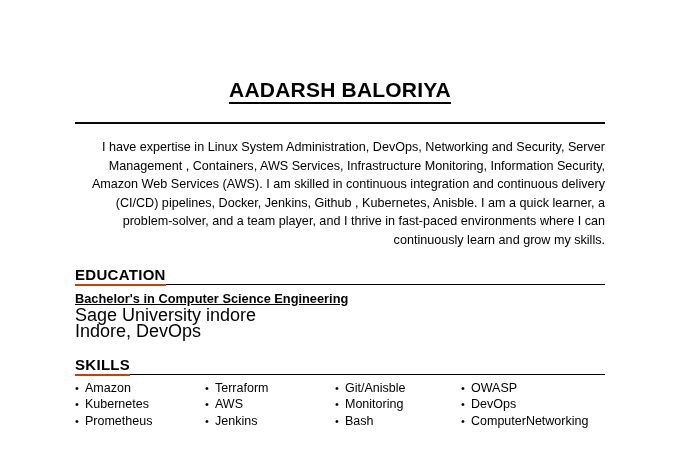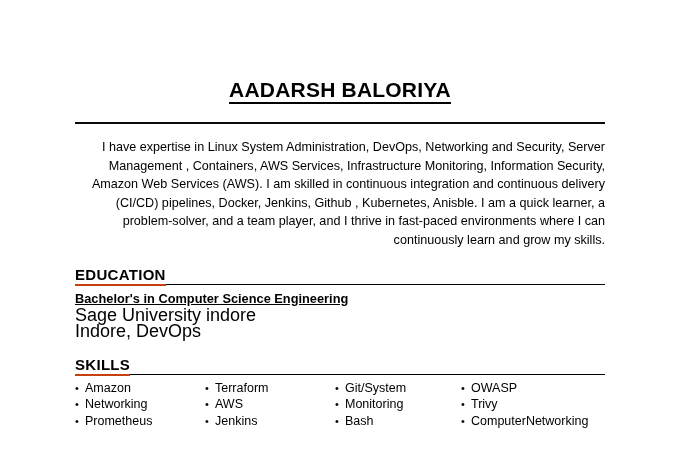--- a/index.html
+++ b/index.html
@@ -156,41 +156,41 @@
           <div class="skill-item">
             <span class="bullet">•</span>
             <span class="txt">Amazon</span>
           </div>
           <div class="skill-item">
             <span class="bullet">•</span>
             <span class="txt">Terraform</span>
           </div>
           <div class="skill-item">
             <span class="bullet">•</span>
-            <span class="txt">Git/System</span>
+            <span class="txt">Git/Anisble</span>
           </div>
           <div class="skill-item">
             <span class="bullet">•</span>
             <span class="txt">OWASP</span>
           </div>
           <div class="skill-item">
             <span class="bullet">•</span>
-            <span class="txt">Networking</span>
+            <span class="txt">Kubernetes</span>
           </div>
           <div class="skill-item">
             <span class="bullet">•</span>
             <span class="txt">AWS</span>
           </div>
           <div class="skill-item">
             <span class="bullet">•</span>
             <span class="txt">Monitoring</span>
           </div>
           <div class="skill-item">
             <span class="bullet">•</span>
-            <span class="txt">Trivy</span>
+            <span class="txt">DevOps</span>
           </div>
           <div class="skill-item">
             <span class="bullet">•</span>
             <span class="txt">Prometheus</span>
           </div>
           <div class="skill-item">
             <span class="bullet">•</span>
             <span class="txt">Jenkins</span>
           </div>
           <div class="skill-item">

